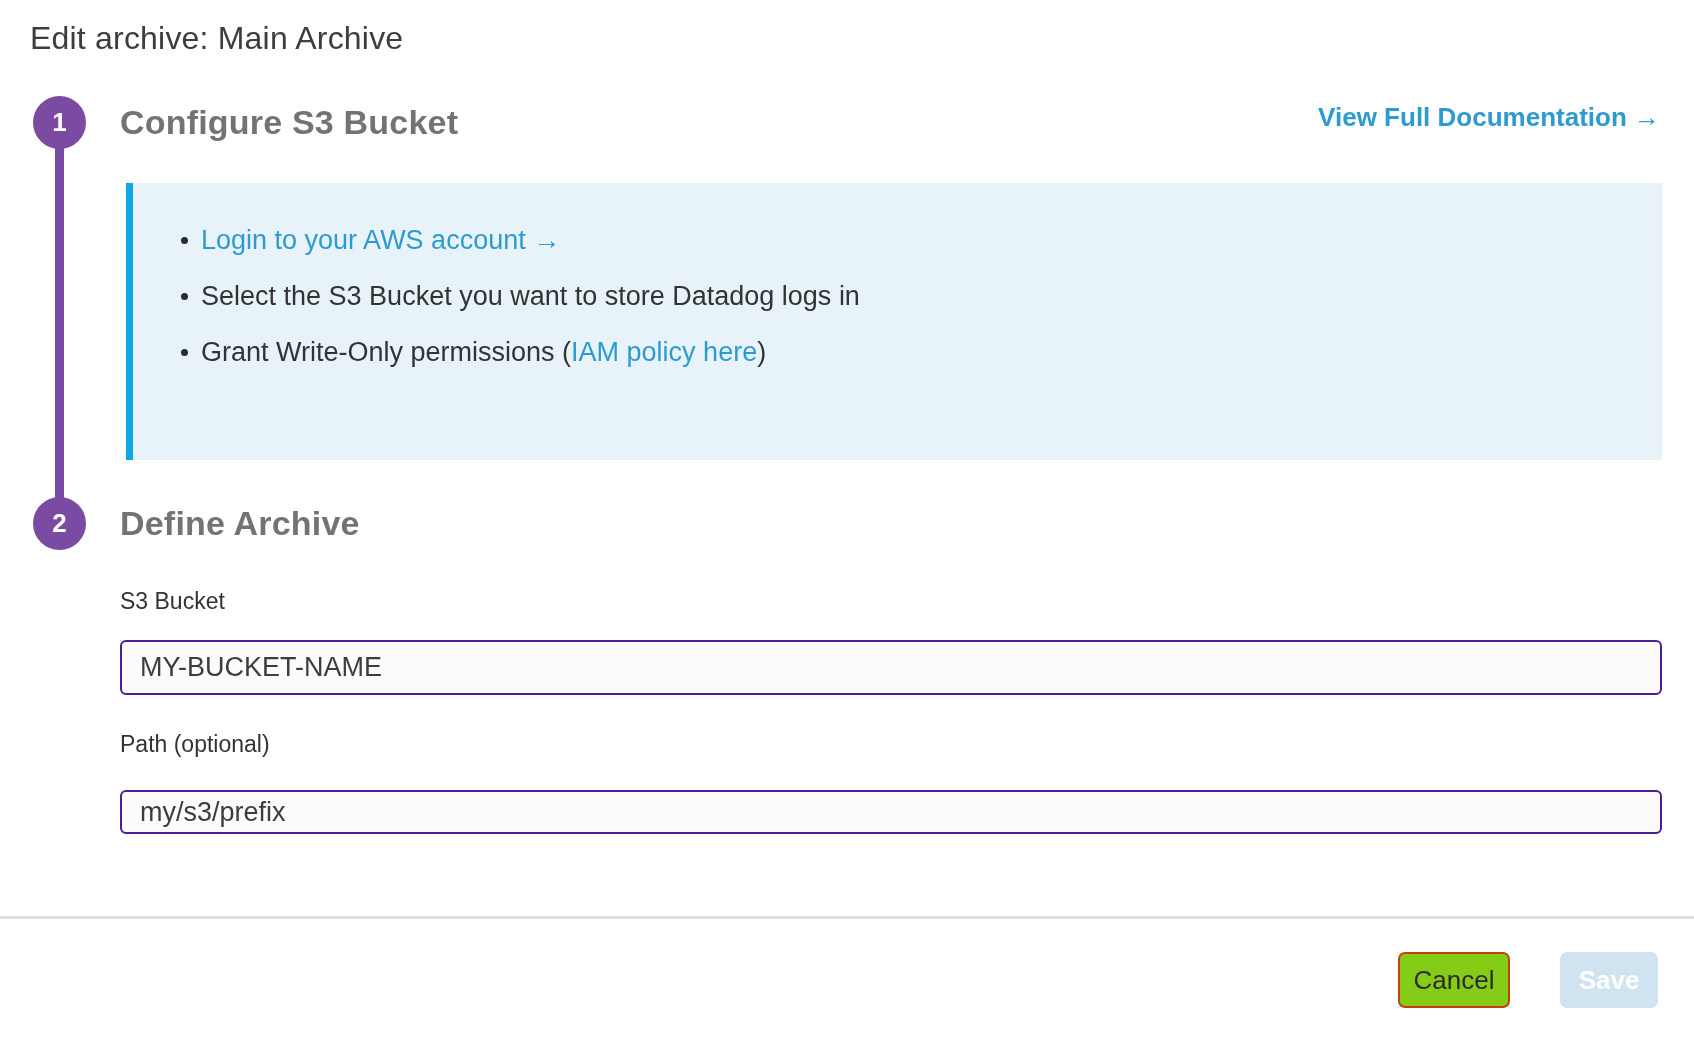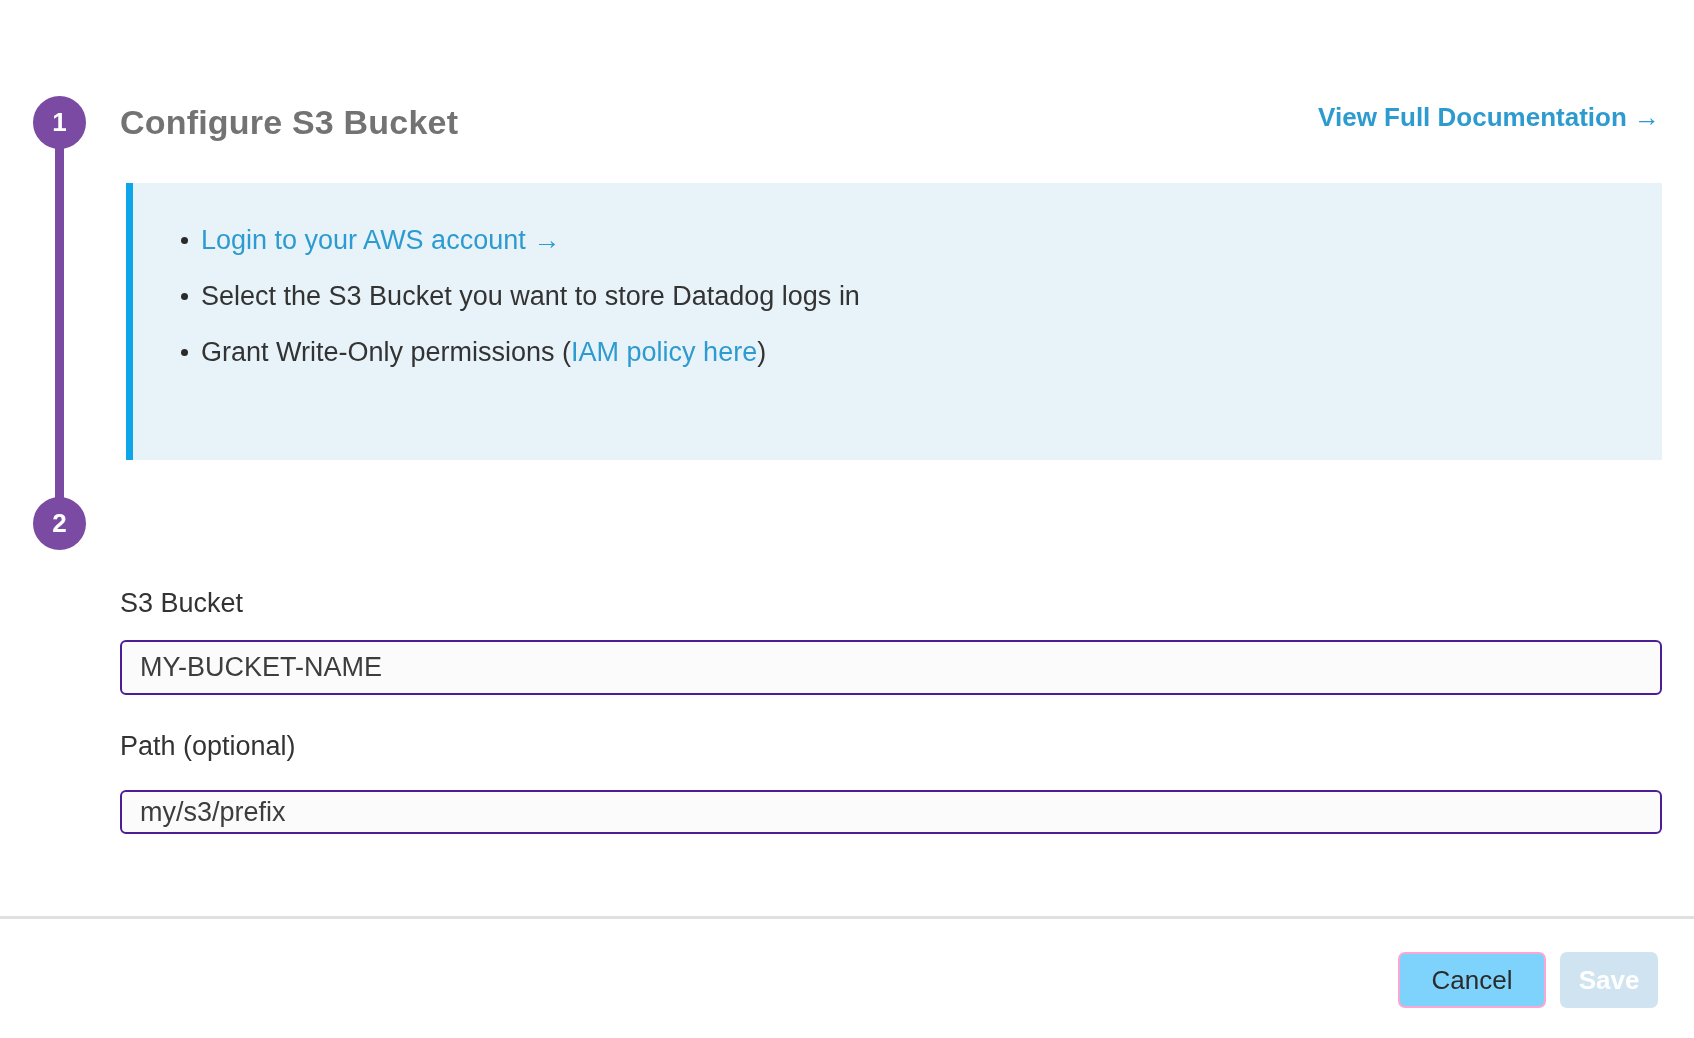--- a/index.html
+++ b/index.html
@@ -111,21 +111,21 @@
 
   .link {
     color: #2d9bd0;
     text-decoration: none;
     cursor: pointer;
   }
 
   .field-label {
     position: absolute;
     left: 120px;
-    font-size: 27px;
+    font-size: 23px;
     color: #333333;
   }
   .label-s3 { top: 588px; }
   .label-path { top: 731px; }
 
   .text-input {
     position: absolute;
     left: 120px;
     width: 1542px;
     height: 55px;
@@ -159,40 +159,41 @@
     font-size: 26px;
     font-family: "Liberation Sans", sans-serif;
     cursor: pointer;
     display: flex;
     align-items: center;
     justify-content: center;
     box-sizing: border-box;
   }
   .btn-cancel {
     left: 1398px;
-    width: 148px;
-    background: #7dd3fc;
-    border: 2px solid #f9a8d4;
+    width: 112px;
+    background: #84cc16;
+    border: 2px solid #c2410c;
     color: #2b2b2b;
   }
   .btn-save {
     left: 1560px;
     width: 98px;
     background: #cfe4f0;
     border: none;
     color: #ffffff;
     font-weight: 600;
     cursor: default;
   }
 </style>
 </head>
 <body>
 
 <div class="page">
 
+  <h1 class="page-title">Edit archive: Main Archive</h1>
 
   <a class="doc-link">View Full Documentation →</a>
 
   <div class="connector"></div>
 
   <div class="step-badge badge-1">
     <span>1</span>
   </div>
   <h2 class="step-title title-1">Configure S3 Bucket</h2>
 
@@ -204,20 +205,21 @@
       <li>Select the S3 Bucket you want to store Datadog logs in</li>
       <li>
         <span>Grant Write-Only permissions (</span><a class="link">IAM policy here</a><span>)</span>
       </li>
     </ul>
   </div>
 
   <div class="step-badge badge-2">
     <span>2</span>
   </div>
+  <h2 class="step-title title-2">Define Archive</h2>
 
   <label class="field-label label-s3">S3 Bucket</label>
   <input type="text" class="text-input input-s3" value="MY-BUCKET-NAME" style="">
 
   <label class="field-label label-path">Path (optional)</label>
   <input type="text" class="text-input input-path" value="my/s3/prefix" style="">
 
   <div class="divider"></div>
 
   <button class="btn btn-cancel">Cancel</button>

